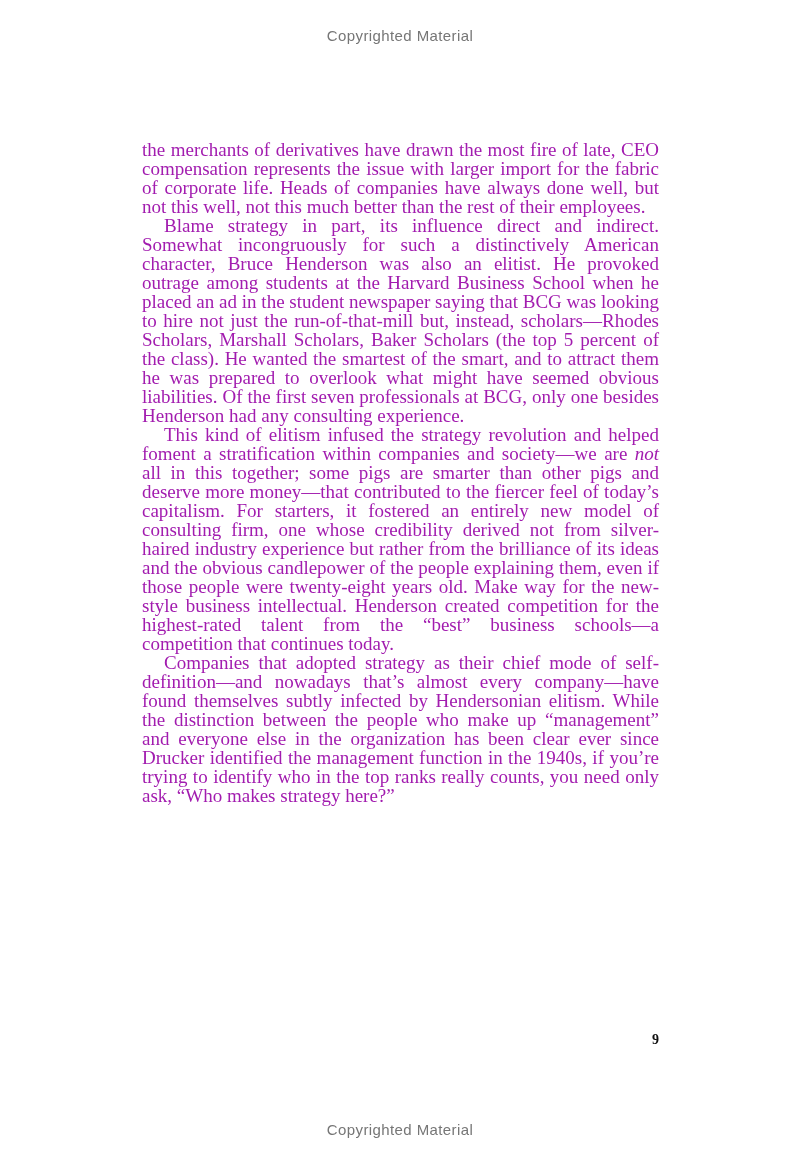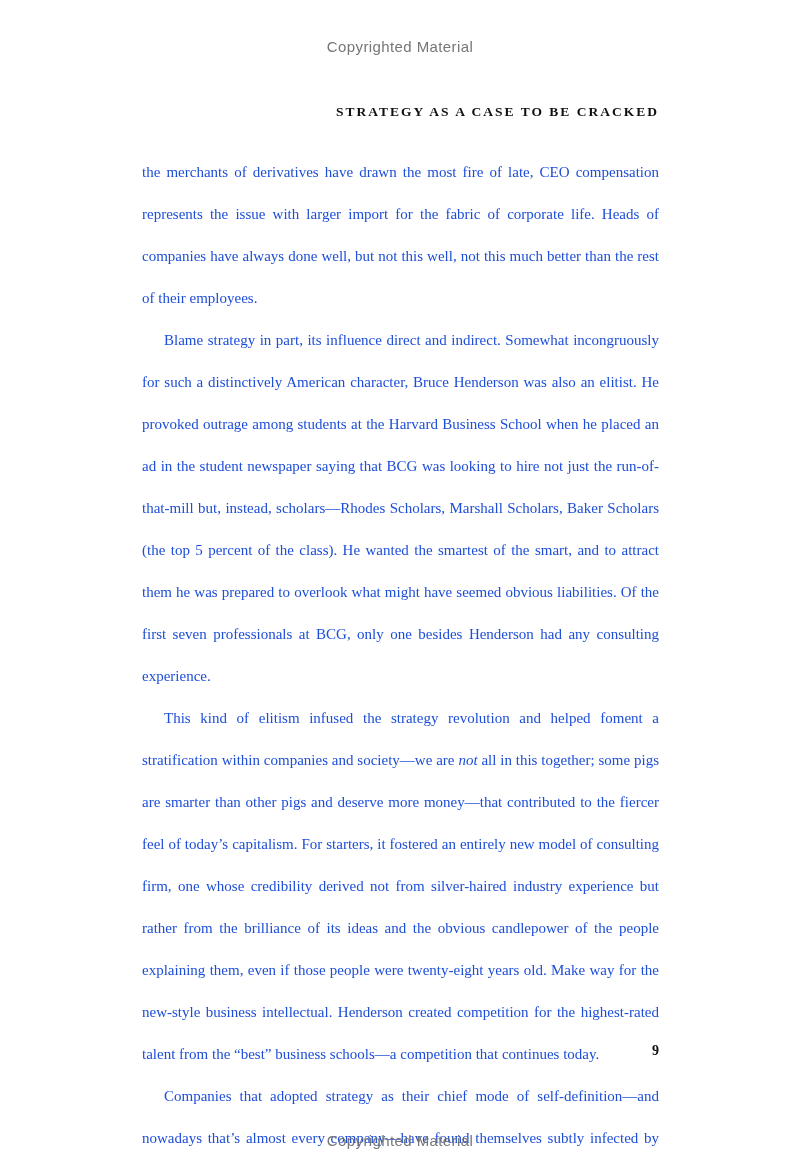--- a/index.html
+++ b/index.html
@@ -13,21 +13,20 @@
     position: relative;
     font-family: "Liberation Serif", "DejaVu Serif", serif;
     color: #1a1a1a;
     overflow: hidden;
   }
 
   .page {
     position: absolute;
     inset: 0;
     background: #ffffff;
-    margin-top: 11px;
   }
 
   
   .watermark {
     position: absolute;
     left: 0;
     width: 800px;
     text-align: center;
     font-family: "Liberation Sans", "DejaVu Sans", sans-serif;
     font-size: 15px;
@@ -56,25 +55,25 @@
   
   .text-block {
     position: absolute;
     top: 140px;
     left: 142px;
     width: 517px;
   }
 
   .para {
     margin: 0;
-    font-size: 15px;
-    line-height: 42px;
+    font-size: 19px;
+    line-height: 19px;
     text-align: justify;
     text-justify: inter-word;
-    color: #1d4ed8;
+    color: #a21caf;
     hyphens: none;
   }
   .para.indent {
     text-indent: 22px;
   }
   .para em {
   }
 
   
   .folio {
@@ -89,21 +88,20 @@
     color: #101010;
   }
 </style>
 </head>
 <body>
 
 <div class="page">
 
   <div class="watermark watermark-top">Copyrighted Material</div>
 
-  <div class="running-head">STRATEGY AS A CASE TO BE CRACKED</div>
 
   <div class="text-block">
 
     <p class="para">the merchants of derivatives have drawn the most fire of late, CEO compensation represents the issue with larger import for the fabric of corporate life. Heads of companies have always done well, but not this well, not this much better than the rest of their employees.</p>
 
     <p class="para indent">Blame strategy in part, its influence direct and indirect. Somewhat incongruously for such a distinctively American character, Bruce Henderson was also an elitist. He provoked outrage among students at the Harvard Business School when he placed an ad in the student newspaper saying that BCG was looking to hire not just the run-of-that-mill but, instead, scholars—Rhodes Scholars, Marshall Scholars, Baker Scholars (the top 5 percent of the class). He wanted the smartest of the smart, and to attract them he was prepared to overlook what might have seemed obvious liabilities. Of the first seven professionals at BCG, only one besides Henderson had any consulting experience.</p>
 
     <p class="para indent"><span>This kind of elitism infused the strategy revolution and helped foment a stratification within companies and society—we are </span><em>not</em><span> all in this together; some pigs are smarter than other pigs and deserve more money—that contributed to the fiercer feel of today’s capitalism. For starters, it fostered an entirely new model of consulting firm, one whose credibility derived not from silver-haired industry experience but rather from the brilliance of its ideas and the obvious candlepower of the people explaining them, even if those people were twenty-eight years old. Make way for the new-style business intellectual. Henderson created competition for the highest-rated talent from the “best” business schools—a competition that continues today.</span></p>
 
     <p class="para indent">Companies that adopted strategy as their chief mode of self-definition—and nowadays that’s almost every company—have found themselves subtly infected by Hendersonian elitism. While the distinction between the people who make up “management” and everyone else in the organization has been clear ever since Drucker identified the management function in the 1940s, if you’re trying to identify who in the top ranks really counts, you need only ask, “Who makes strategy here?”</p>

